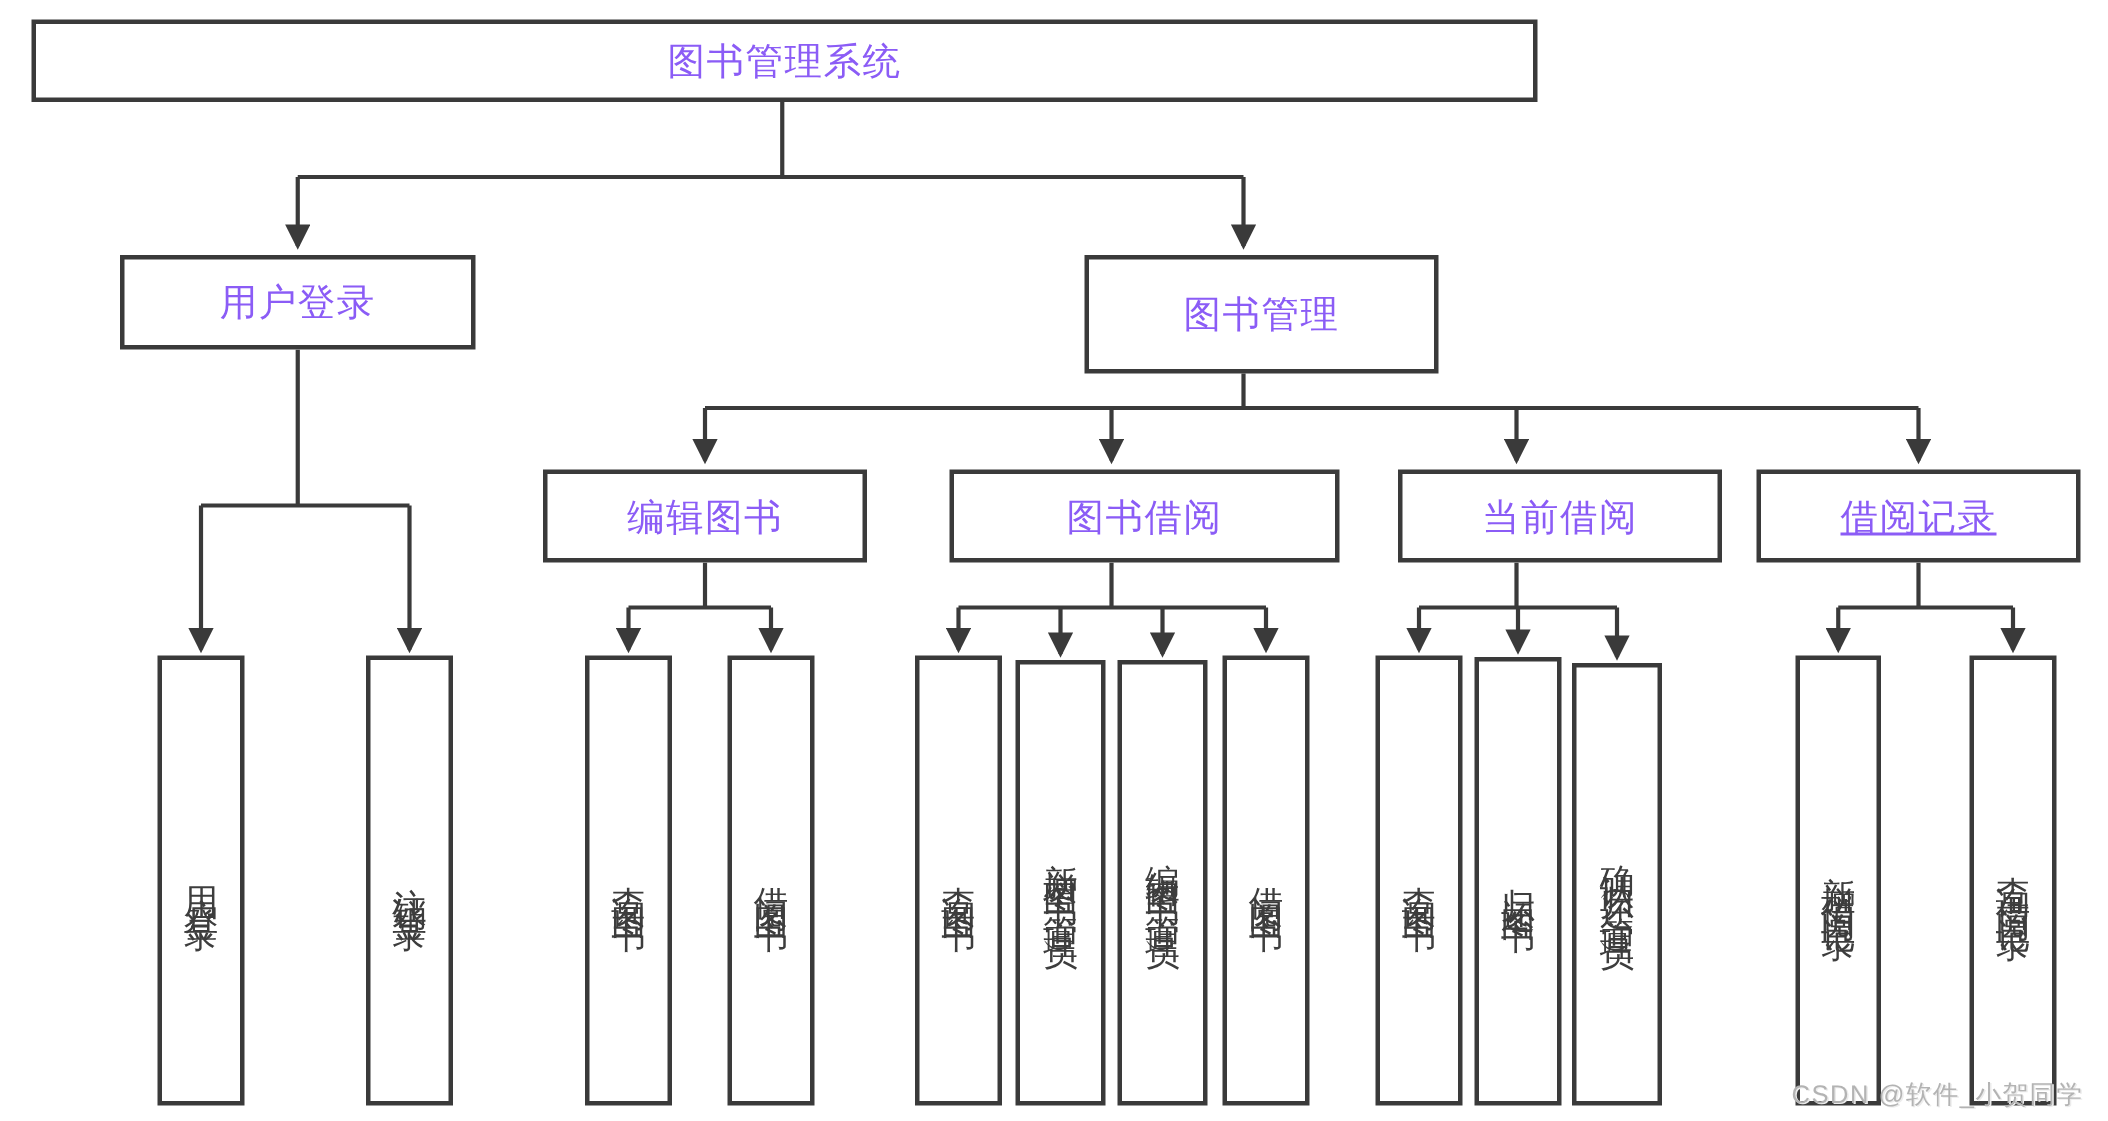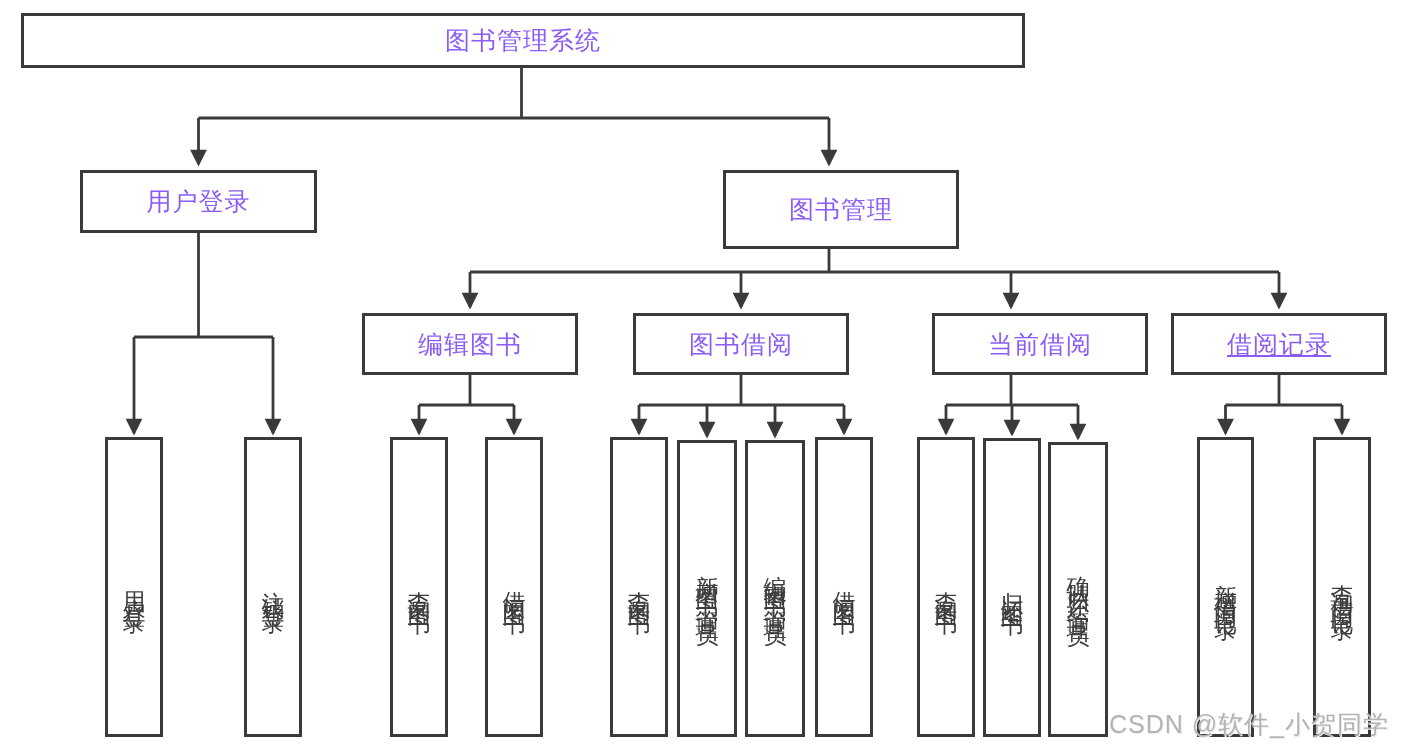--- a/index.html
+++ b/index.html
@@ -32,41 +32,41 @@
     font-size:23px;
     letter-spacing:7px;
     line-height:1.0;
     white-space:nowrap;
   }
   
   .pos-root{left:21px;top:13px;width:1004px;height:55px;}
   .pos-l1a{left:80px;top:170px;width:237px;height:63px;}
   .pos-l1b{left:723px;top:170px;width:236px;height:79px;}
   .pos-l2a{left:362px;top:313px;width:216px;height:62px;}
-  .pos-l2b{left:633px;top:313px;width:216px;height:62px;}
+  .pos-l2b{left:633px;top:313px;width:260px;height:62px;}
   .pos-l2c{left:903px;top:313px;width:216px;height:62px;margin-left:29px;}
   .pos-l2d{left:1171px;top:313px;width:216px;height:62px;text-decoration:underline;}
   
   .pos-a1{left:105px;top:437px;width:58px;height:300px;}
   .pos-a2{left:244px;top:437px;width:58px;height:300px;}
   .pos-b1{left:390px;top:437px;width:58px;height:300px;}
   .pos-b2{left:485px;top:437px;width:58px;height:300px;}
   .pos-c1{left:610px;top:437px;width:58px;height:300px;}
   .pos-c2{left:677px;top:440px;width:60px;height:297px;}
   .pos-c3{left:745px;top:440px;width:60px;height:297px;}
   .pos-c4{left:815px;top:437px;width:58px;height:300px;}
   .pos-d1{left:917px;top:437px;width:58px;height:300px;}
   .pos-d2{left:983px;top:438px;width:58px;height:299px;}
   .pos-d3{left:1048px;top:442px;width:60px;height:295px;}
   .pos-e1{left:1197px;top:437px;width:57px;height:300px;}
   .pos-e2{left:1313px;top:437px;width:58px;height:300px;}
   .watermark{
     position:absolute;z-index:3;
     right:16px;bottom:6px;
-    font-size:25px;
+    font-size:17px;
     color:#b3b3b3;
     text-shadow:1px 1px 0 #ececec;
     letter-spacing:1px;
   }
 </style>
 </head>
 <body>
 
 <div class="canvas">
 

